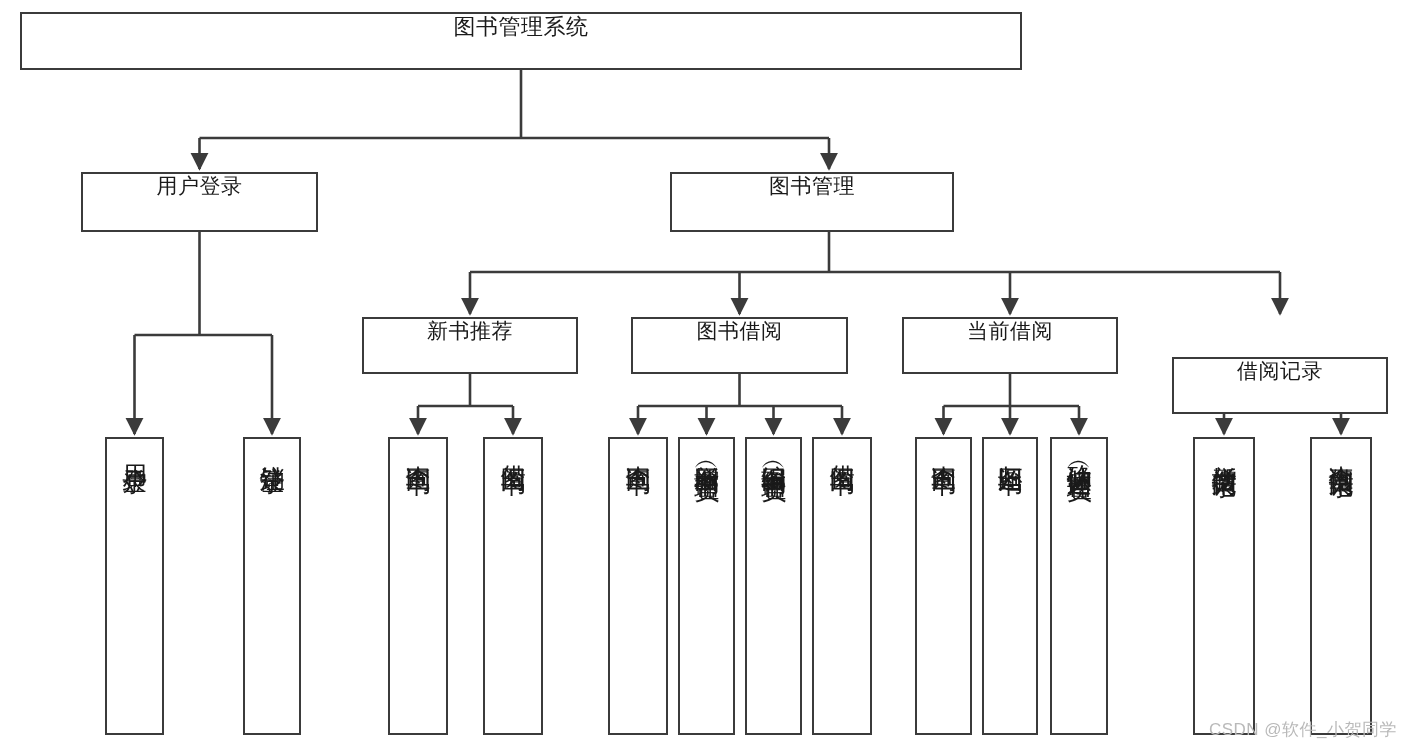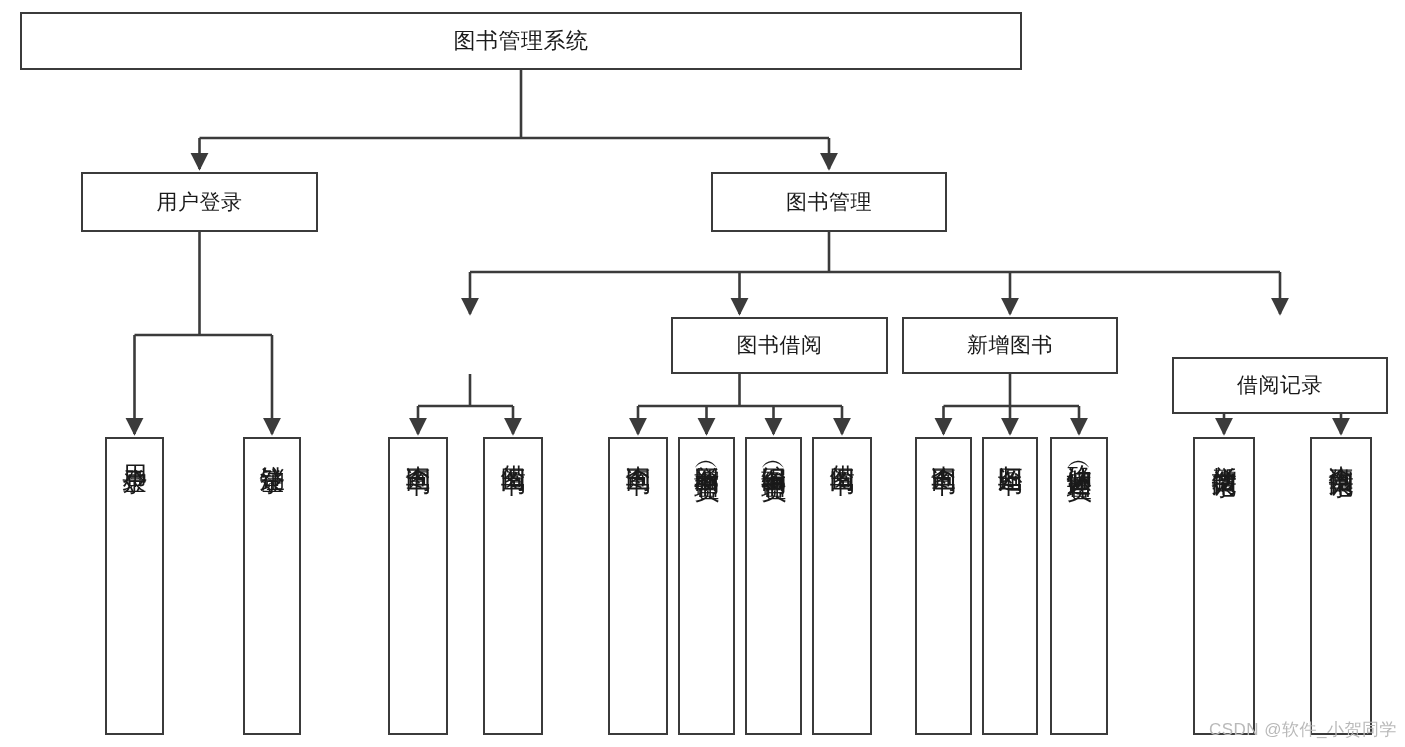--- a/index.html
+++ b/index.html
@@ -23,21 +23,20 @@
     top: 0;
     width: 1405px;
     height: 747px;
   }
   .node {
     position: absolute;
     box-sizing: border-box;
     border: 2.5px solid #3b3b3b;
     background: #ffffff;
     display: flex;
-    align-items: center;
     justify-content: center;
     color: #1a1a1a;
     z-index: 2;
   }
   .node .lbl {
     white-space: nowrap;
     line-height: 1.18;
   }
   .node.horiz .lbl {
     font-size: 21px;
@@ -117,29 +116,32 @@
       </g>
   </svg>
 
   <div class="node root horiz" style="left: 20px; top: 12px; width: 1002px; height: 58px;">
     <span class="lbl">图书管理系统</span>
   </div>
 
   <div class="node horiz" style="left: 81px; top: 172px; width: 237px; height: 60px;">
     <span class="lbl">用户登录</span>
   </div>
-  <div class="node horiz" style="left: 711px; top: 172px; width: 236px; height: 60px;">
+  <div class="node horiz" style="left: 670px; top: 172px; width: 284px; height: 60px;">
     <span class="lbl">图书管理</span>
   </div>
 
-  <div class="node horiz" style="left: 631px; top: 317px; width: 217px; height: 57px; margin-left: 40px;">
+  <div class="node horiz" style="left: 362px; top: 317px; width: 216px; height: 57px;">
+    <span class="lbl">新书推荐</span>
+  </div>
+  <div class="node horiz" style="left: 631px; top: 317px; width: 217px; height: 57px;">
     <span class="lbl">图书借阅</span>
   </div>
   <div class="node horiz" style="left: 902px; top: 317px; width: 216px; height: 57px;">
-    <span class="lbl">新增图书</span>
+    <span class="lbl">当前借阅</span>
   </div>
   <div class="node horiz" style="left: 1172px; top: 317px; width: 216px; height: 57px; margin-top: 40px;">
     <span class="lbl">借阅记录</span>
   </div>
 
   <div class="node vert" style="left: 105px; top: 437px; width: 59px; height: 298px;">
     <span class="lbl">用户登录</span>
   </div>
   <div class="node vert" style="left: 243px; top: 437px; width: 58px; height: 298px;">
     <span class="lbl">注销登录</span>

